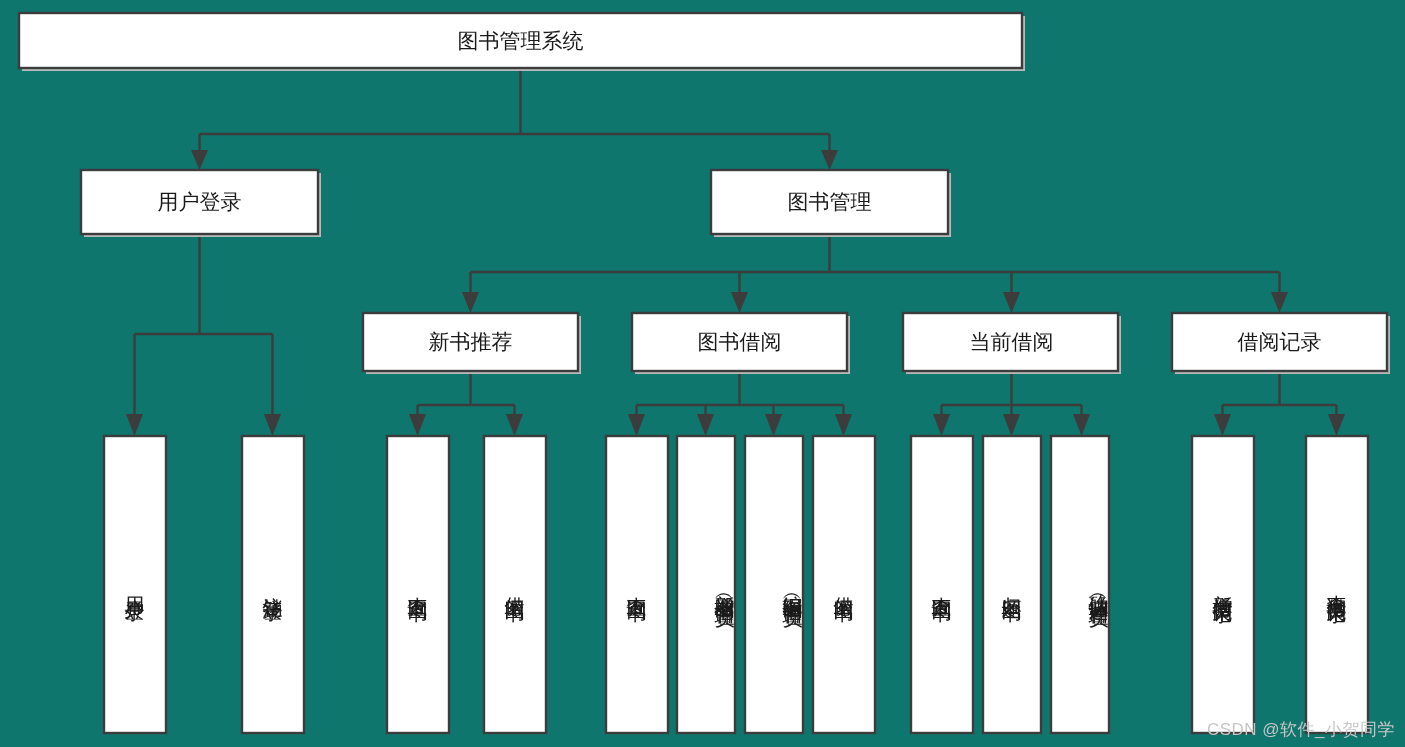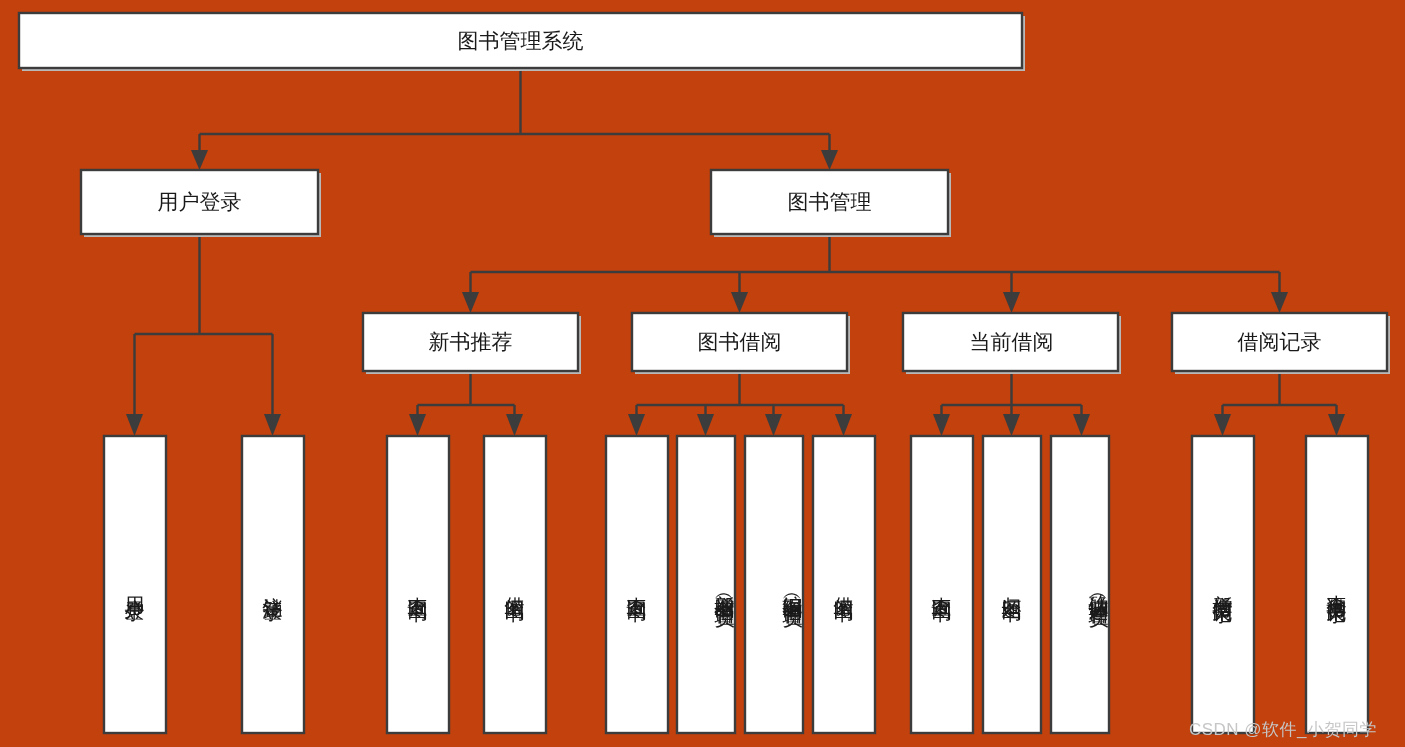--- a/index.html
+++ b/index.html
@@ -10,21 +10,21 @@
   body {
     width: 1405px;
     height: 747px;
     font-family: "Liberation Sans", "DejaVu Sans", sans-serif;
     overflow: hidden;
   }
   #canvas {
     position: relative;
     width: 1405px;
     height: 747px;
-    background: #c2410c;
+    background: #0f766e;
   }
   svg#diagram {
     position: absolute;
     left: 0;
     top: 0;
     width: 1405px;
     height: 747px;
   }
   .node-box {
     fill: #ffffff;
@@ -47,21 +47,21 @@
   }
   .node-label-h {
     font-family: "Liberation Sans", "DejaVu Sans", sans-serif;
     font-size: 21px;
     fill: #1a1a1a;
     text-anchor: middle;
     dominant-baseline: middle;
   }
   .watermark {
     position: absolute;
-    right: 28px;
+    right: 10px;
     bottom: 6px;
     font-family: "Liberation Sans", "DejaVu Sans", sans-serif;
     font-size: 17px;
     color: #c6c6c6;
     letter-spacing: 0.5px;
     white-space: nowrap;
     user-select: none;
   }
   .vlabel {
     position: absolute;

